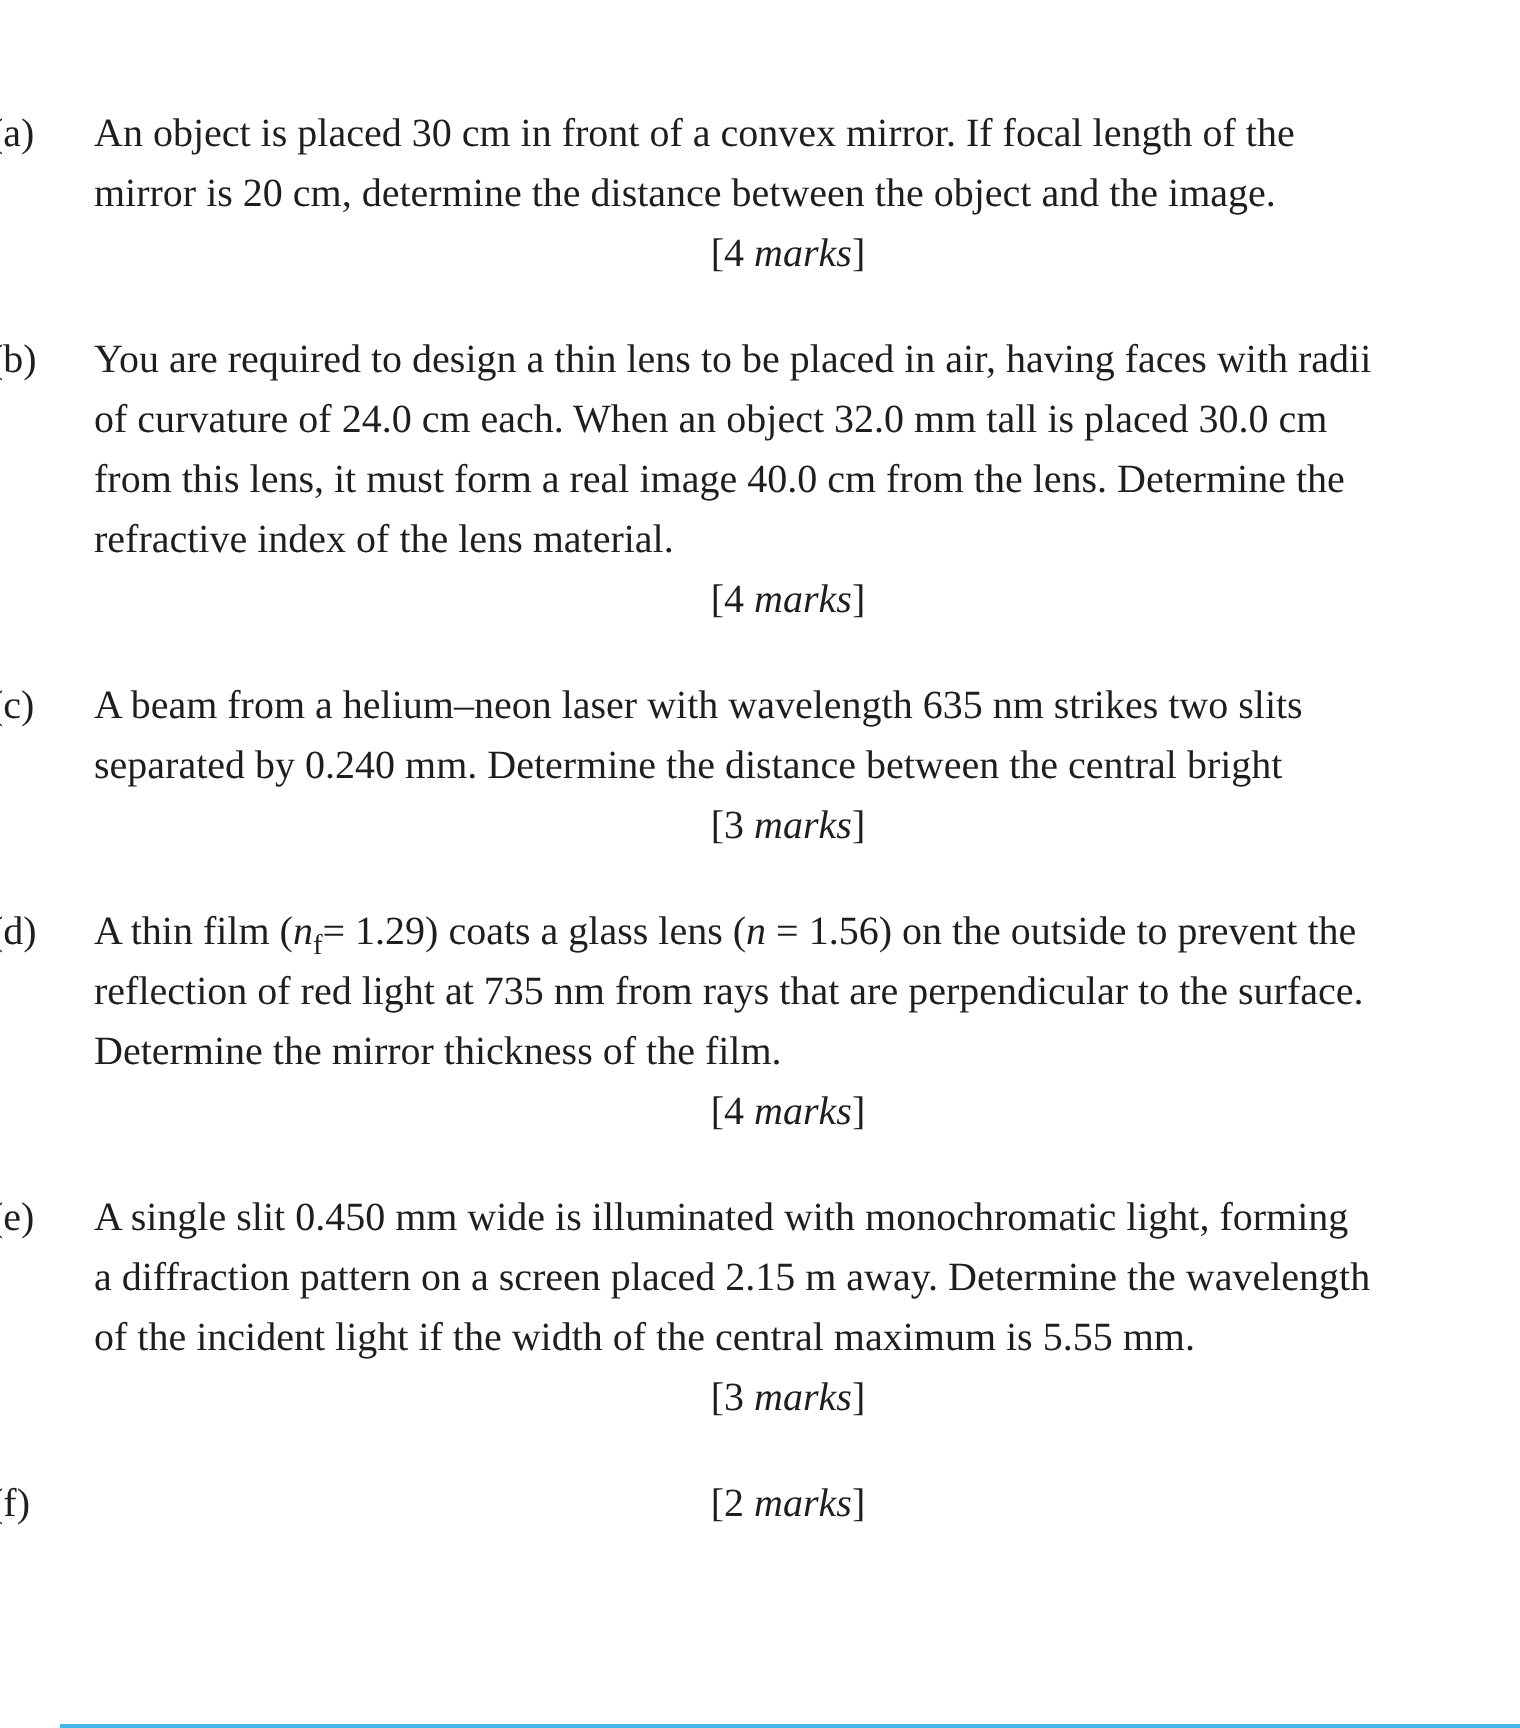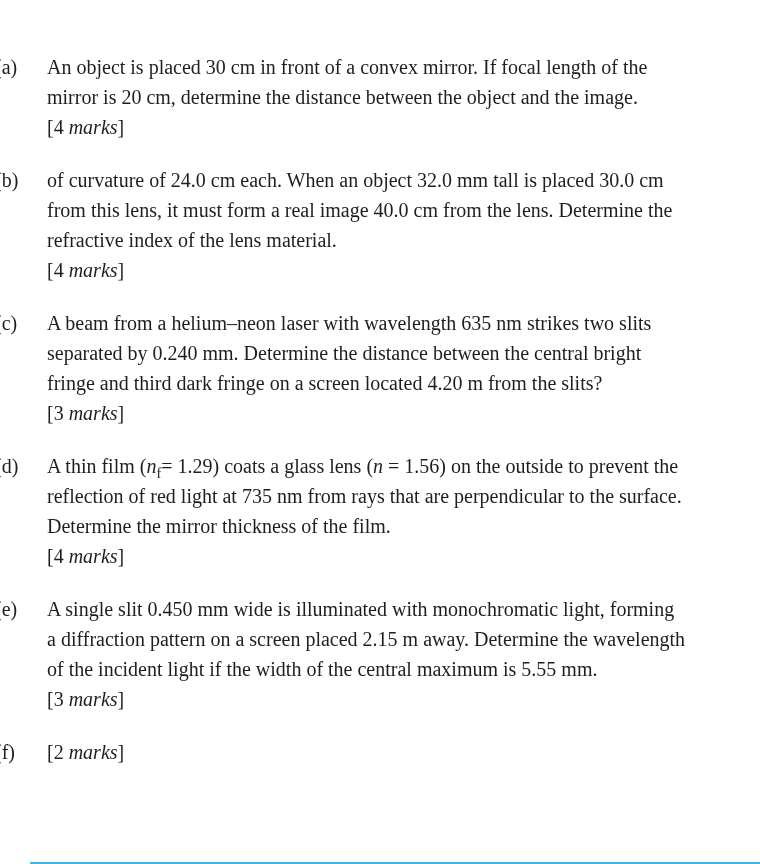--- a/index.html
+++ b/index.html
@@ -32,21 +32,21 @@
     white-space: nowrap;
   }
   .q-body {
     flex: 1 1 auto;
     padding-right: 19px;
   }
   .q-line {
     white-space: nowrap;
   }
   .q-marks {
-    text-align: left;
+    text-align: center;
     white-space: nowrap;
   }
   .seg-italic { font-style: italic; }
   .seg-subscript {
     vertical-align: sub;
     font-size: 0.72em;
     line-height: 0;
   }
   .bottom-line {
     position: absolute;
@@ -69,35 +69,35 @@
             <div class="q-line"><span>mirror is 20 cm, determine the distance between the object and the image.</span></div>
           </div>
       <div class="q-marks"><span>[4 </span><span class="seg-italic">marks</span><span>]</span></div>
     </div>
   </div>
 
   <div class="question">
     <div class="q-label">(b)</div>
     <div class="q-body">
       <div class="q-text">
+            <div class="q-line"><span>You are required to design a thin lens to be placed in air, having faces with radii</span></div>
             <div class="q-line"><span>of curvature of 24.0 cm each. When an object 32.0 mm tall is placed 30.0 cm</span></div>
             <div class="q-line"><span>from this lens, it must form a real image 40.0 cm from the lens. Determine the</span></div>
             <div class="q-line"><span>refractive index of the lens material.</span></div>
           </div>
       <div class="q-marks"><span>[4 </span><span class="seg-italic">marks</span><span>]</span></div>
     </div>
   </div>
 
   <div class="question">
     <div class="q-label">(c)</div>
     <div class="q-body">
       <div class="q-text">
             <div class="q-line"><span>A beam from a helium–neon laser with wavelength 635 nm strikes two slits</span></div>
             <div class="q-line"><span>separated by 0.240 mm. Determine the distance between the central bright</span></div>
-            <div class="q-line"><span>fringe and third dark fringe on a screen located 4.20 m from the slits?</span></div>
           </div>
       <div class="q-marks"><span>[3 </span><span class="seg-italic">marks</span><span>]</span></div>
     </div>
   </div>
 
   <div class="question">
     <div class="q-label">(d)</div>
     <div class="q-body">
       <div class="q-text">
             <div class="q-line"><span>A thin film (</span><span class="seg-italic">n</span><span class="seg-subscript">f</span><span>= 1.29) coats a glass lens (</span><span class="seg-italic">n</span><span> = 1.56) on the outside to prevent the</span></div>

